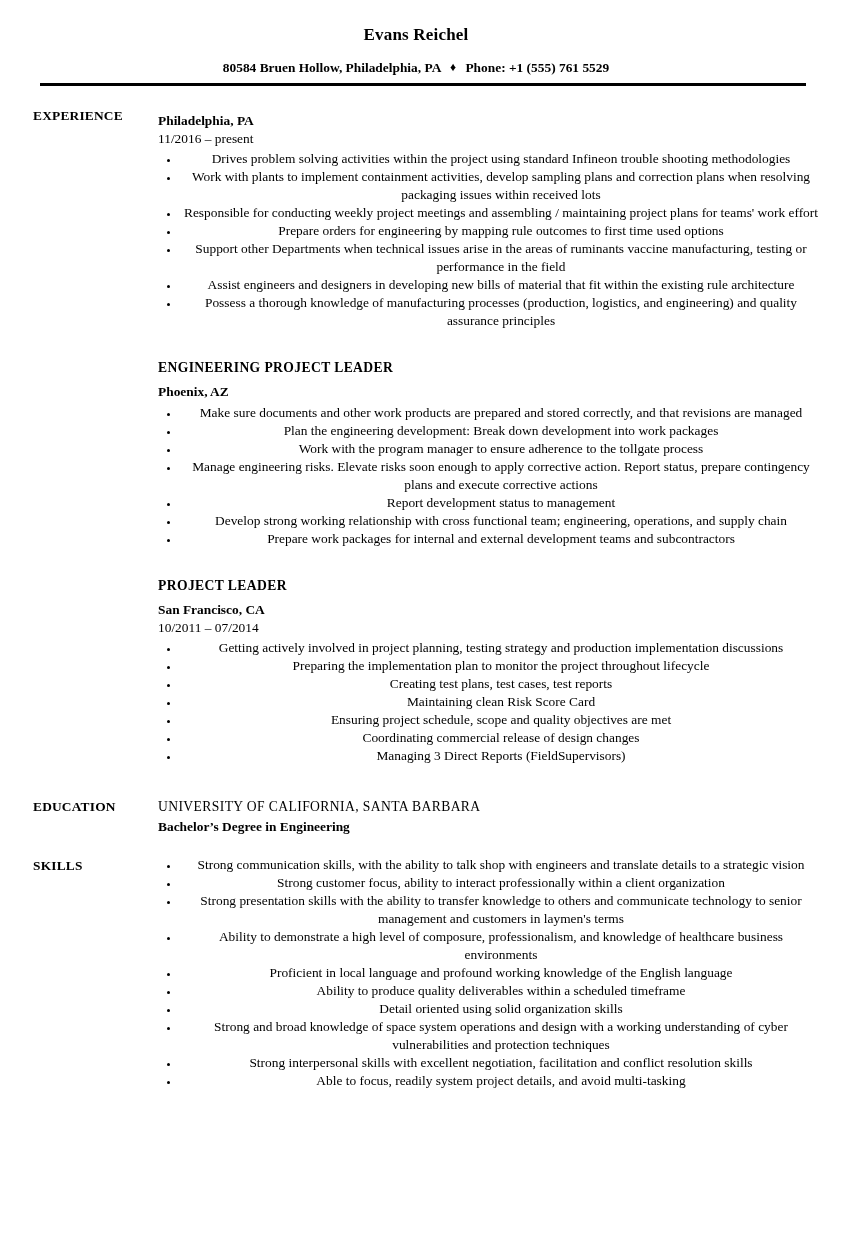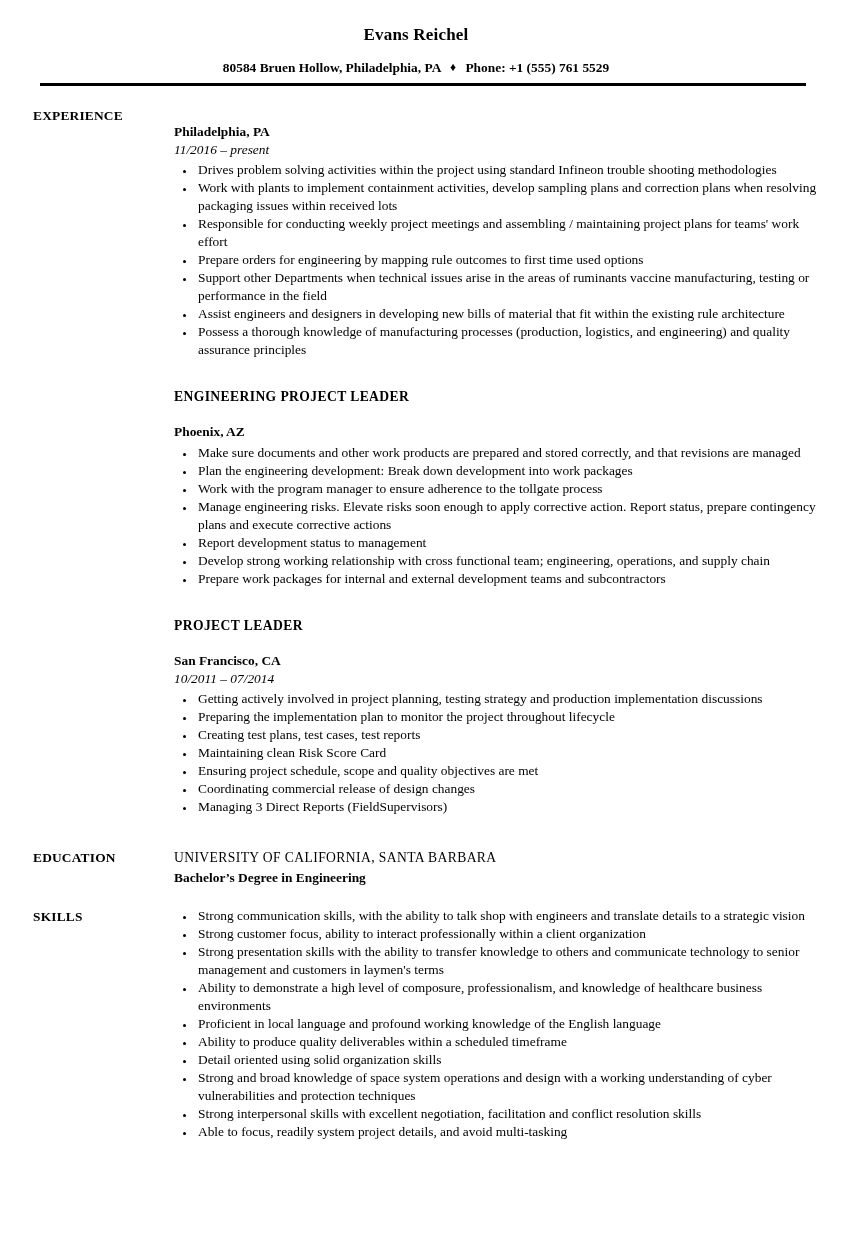--- a/index.html
+++ b/index.html
@@ -52,21 +52,20 @@
   }
   
   .main {
     margin-top: 20px;
   }
   .section {
     display: grid;
     grid-template-columns: 125px 1fr;
     padding: 0 12px 0 33px;
     box-sizing: border-box;
-    gap: 16px;
   }
   .section-label {
     font-size: 13.4px;
     font-weight: bold;
     letter-spacing: 0.2px;
     line-height: 19px;
     padding-top: 0;
   }
   .section-content {
     font-size: 13.4px;
@@ -82,30 +81,30 @@
   .job-title {
     font-size: 13.6px;
     font-weight: bold;
     letter-spacing: 0.4px;
     line-height: 19px;
     margin: 0;
   }
   .job-location {
     font-weight: bold;
     line-height: 19px;
-    margin-top: 16px;
+    margin-top: 5px;
   }
   .job-dates {
     line-height: 17px;
-    font-style: italic;
   }
   ul.bullets {
     margin: 3px 0 0 0;
     padding-left: 22px;
     list-style-type: disc;
+    text-align: center;
   }
   ul.bullets li {
     line-height: 18px;
     padding-left: 2px;
     margin: 0;
   }
   ul.bullets li::marker {
     font-size: 11px;
   }
   

